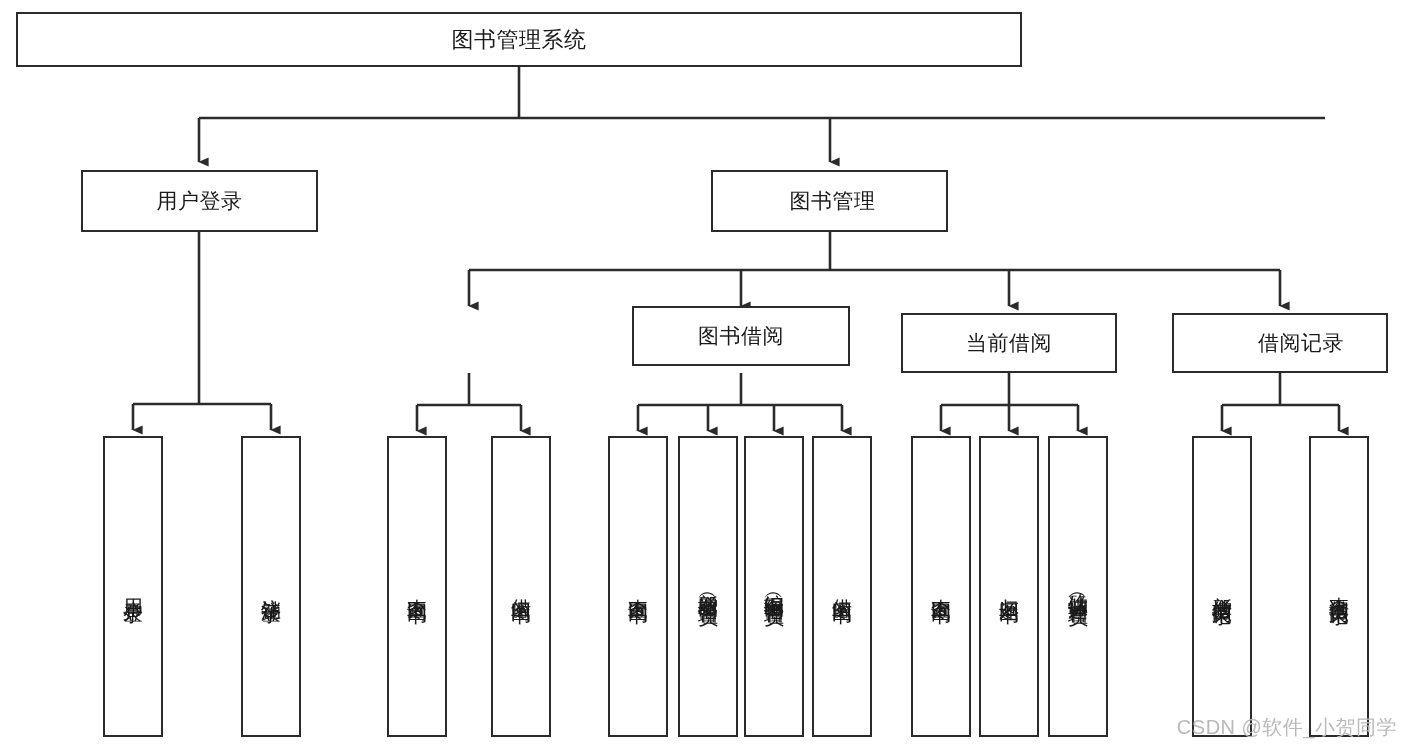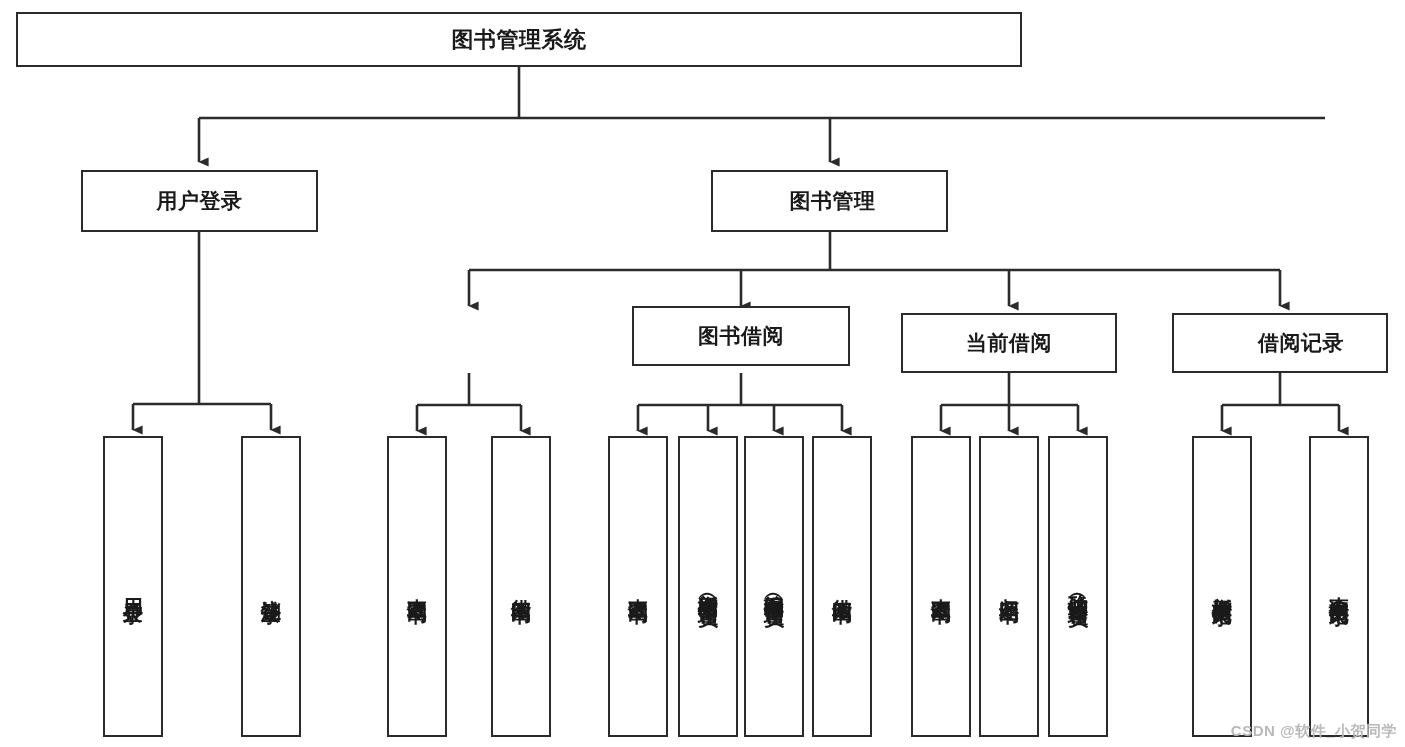--- a/index.html
+++ b/index.html
@@ -11,21 +11,20 @@
     width: 1405px;
     height: 747px;
     font-family: "Liberation Sans", "DejaVu Sans", sans-serif;
     overflow: hidden;
     position: relative;
   }
   #diagram-root {
     position: relative;
     width: 1405px;
     height: 747px;
-    font-weight: bold;
   }
   svg#wires {
     position: absolute;
     left: 0;
     top: 0;
     width: 1405px;
     height: 747px;
     pointer-events: none;
   }
   .node {
@@ -63,21 +62,21 @@
     text-orientation: upright;
     font-size: 20px;
     line-height: 1.05;
     letter-spacing: 2px;
     white-space: nowrap;
   }
   .watermark {
     position: absolute;
     right: 8px;
     bottom: 6px;
-    font-size: 15px;
+    font-size: 20px;
     color: #b9b9b9;
     letter-spacing: 0.5px;
     white-space: nowrap;
   }
 </style>
 </head>
 <body>
 
 <div id="diagram-root">
 

